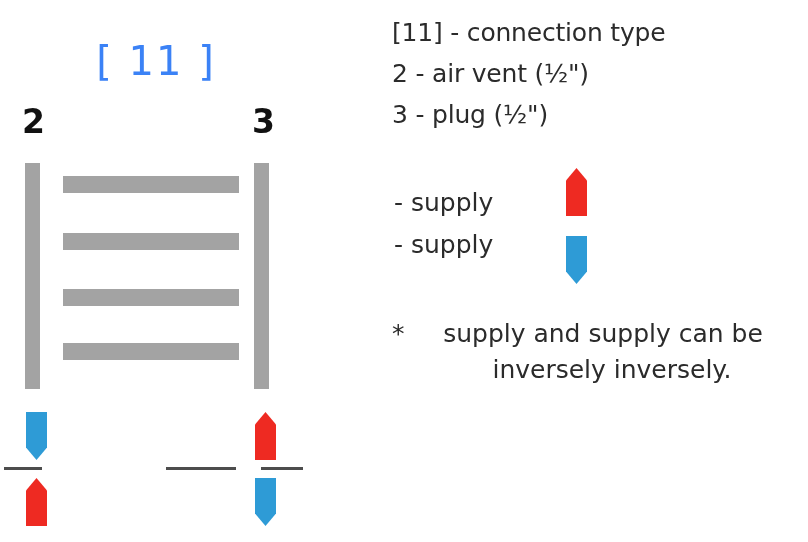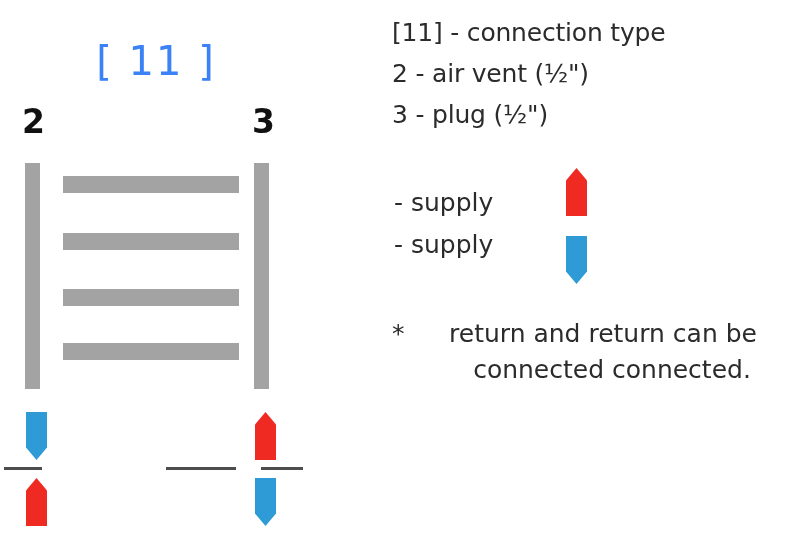--- a/index.html
+++ b/index.html
@@ -194,16 +194,16 @@
 
   <div class="flow-row-label supply">- supply</div>
 
   <div class="flow-row-label return">- supply</div>
 
   <div class="legend-arrow arrow up supply" id="lar0" style="background: rgb(238, 42, 34);"></div>
   <div class="legend-arrow arrow down return" id="lar1" style="background: rgb(46, 155, 214);"></div>
 
   <div class="footnote">
     <span class="fn-star">*</span>
-    <span class="fn-l1">return and return can be</span>
-    <span class="fn-l2">connected connected.</span>
+    <span class="fn-l1">supply and supply can be</span>
+    <span class="fn-l2">inversely inversely.</span>
   </div>
 </div>
 
 </body></html>

